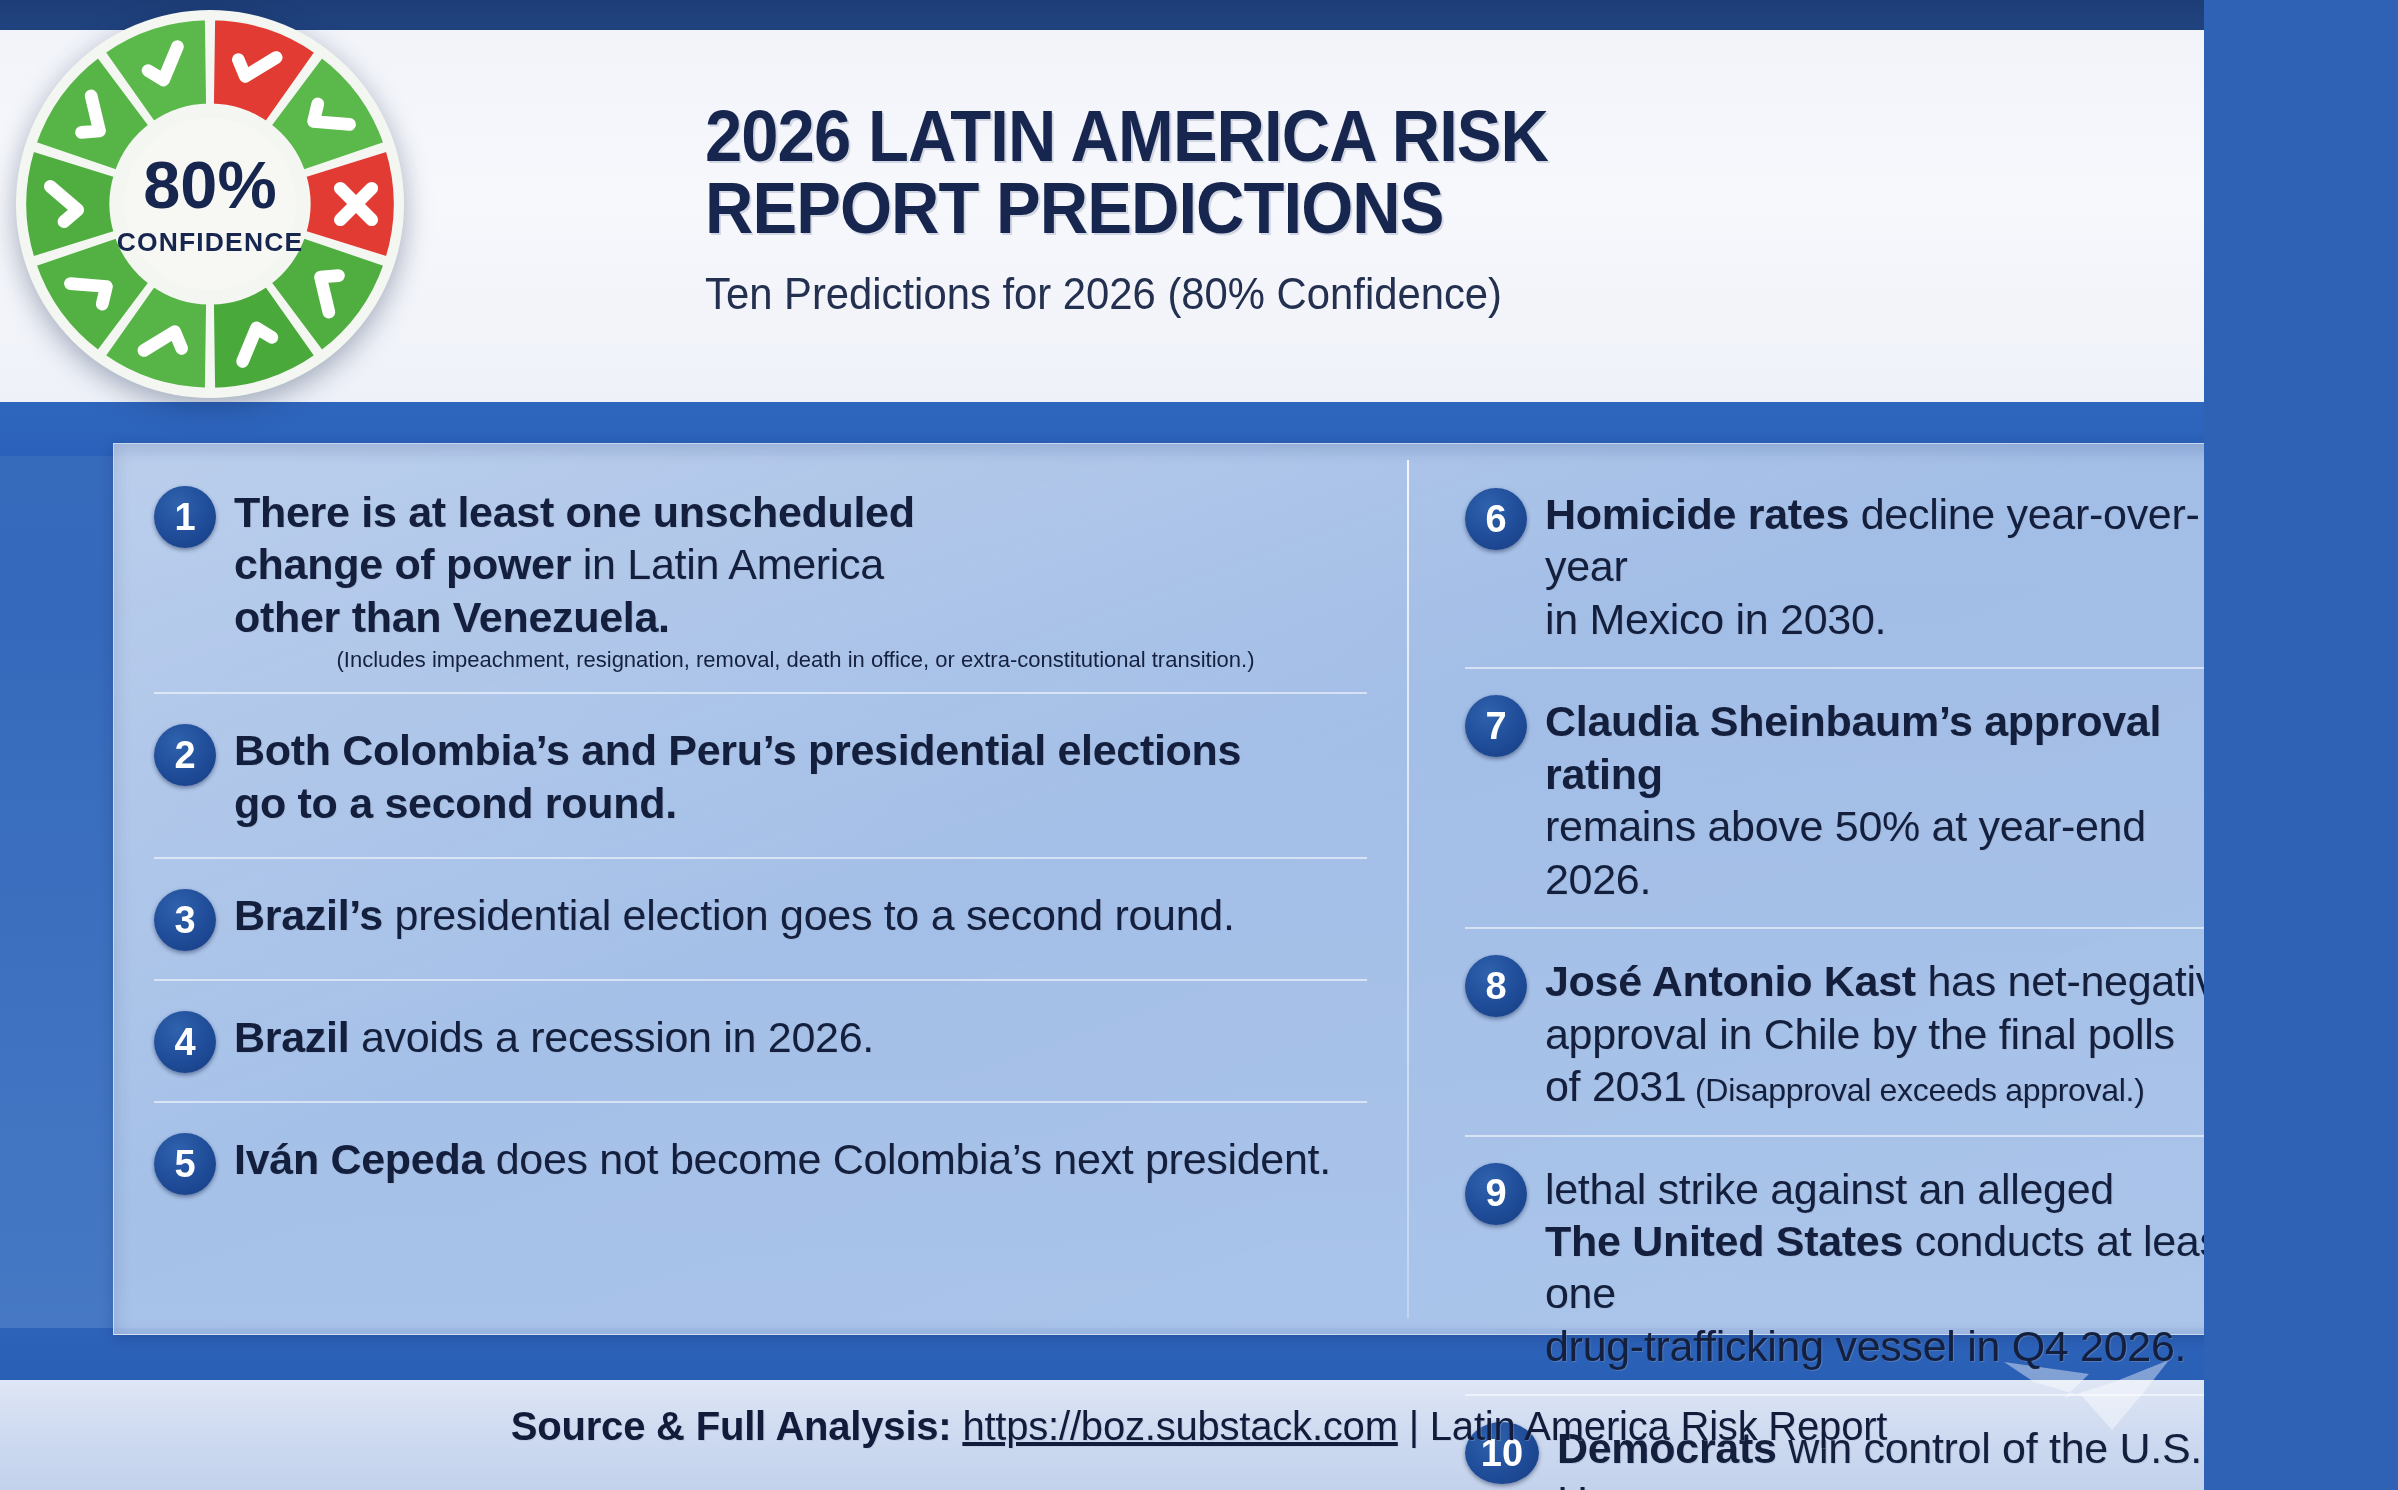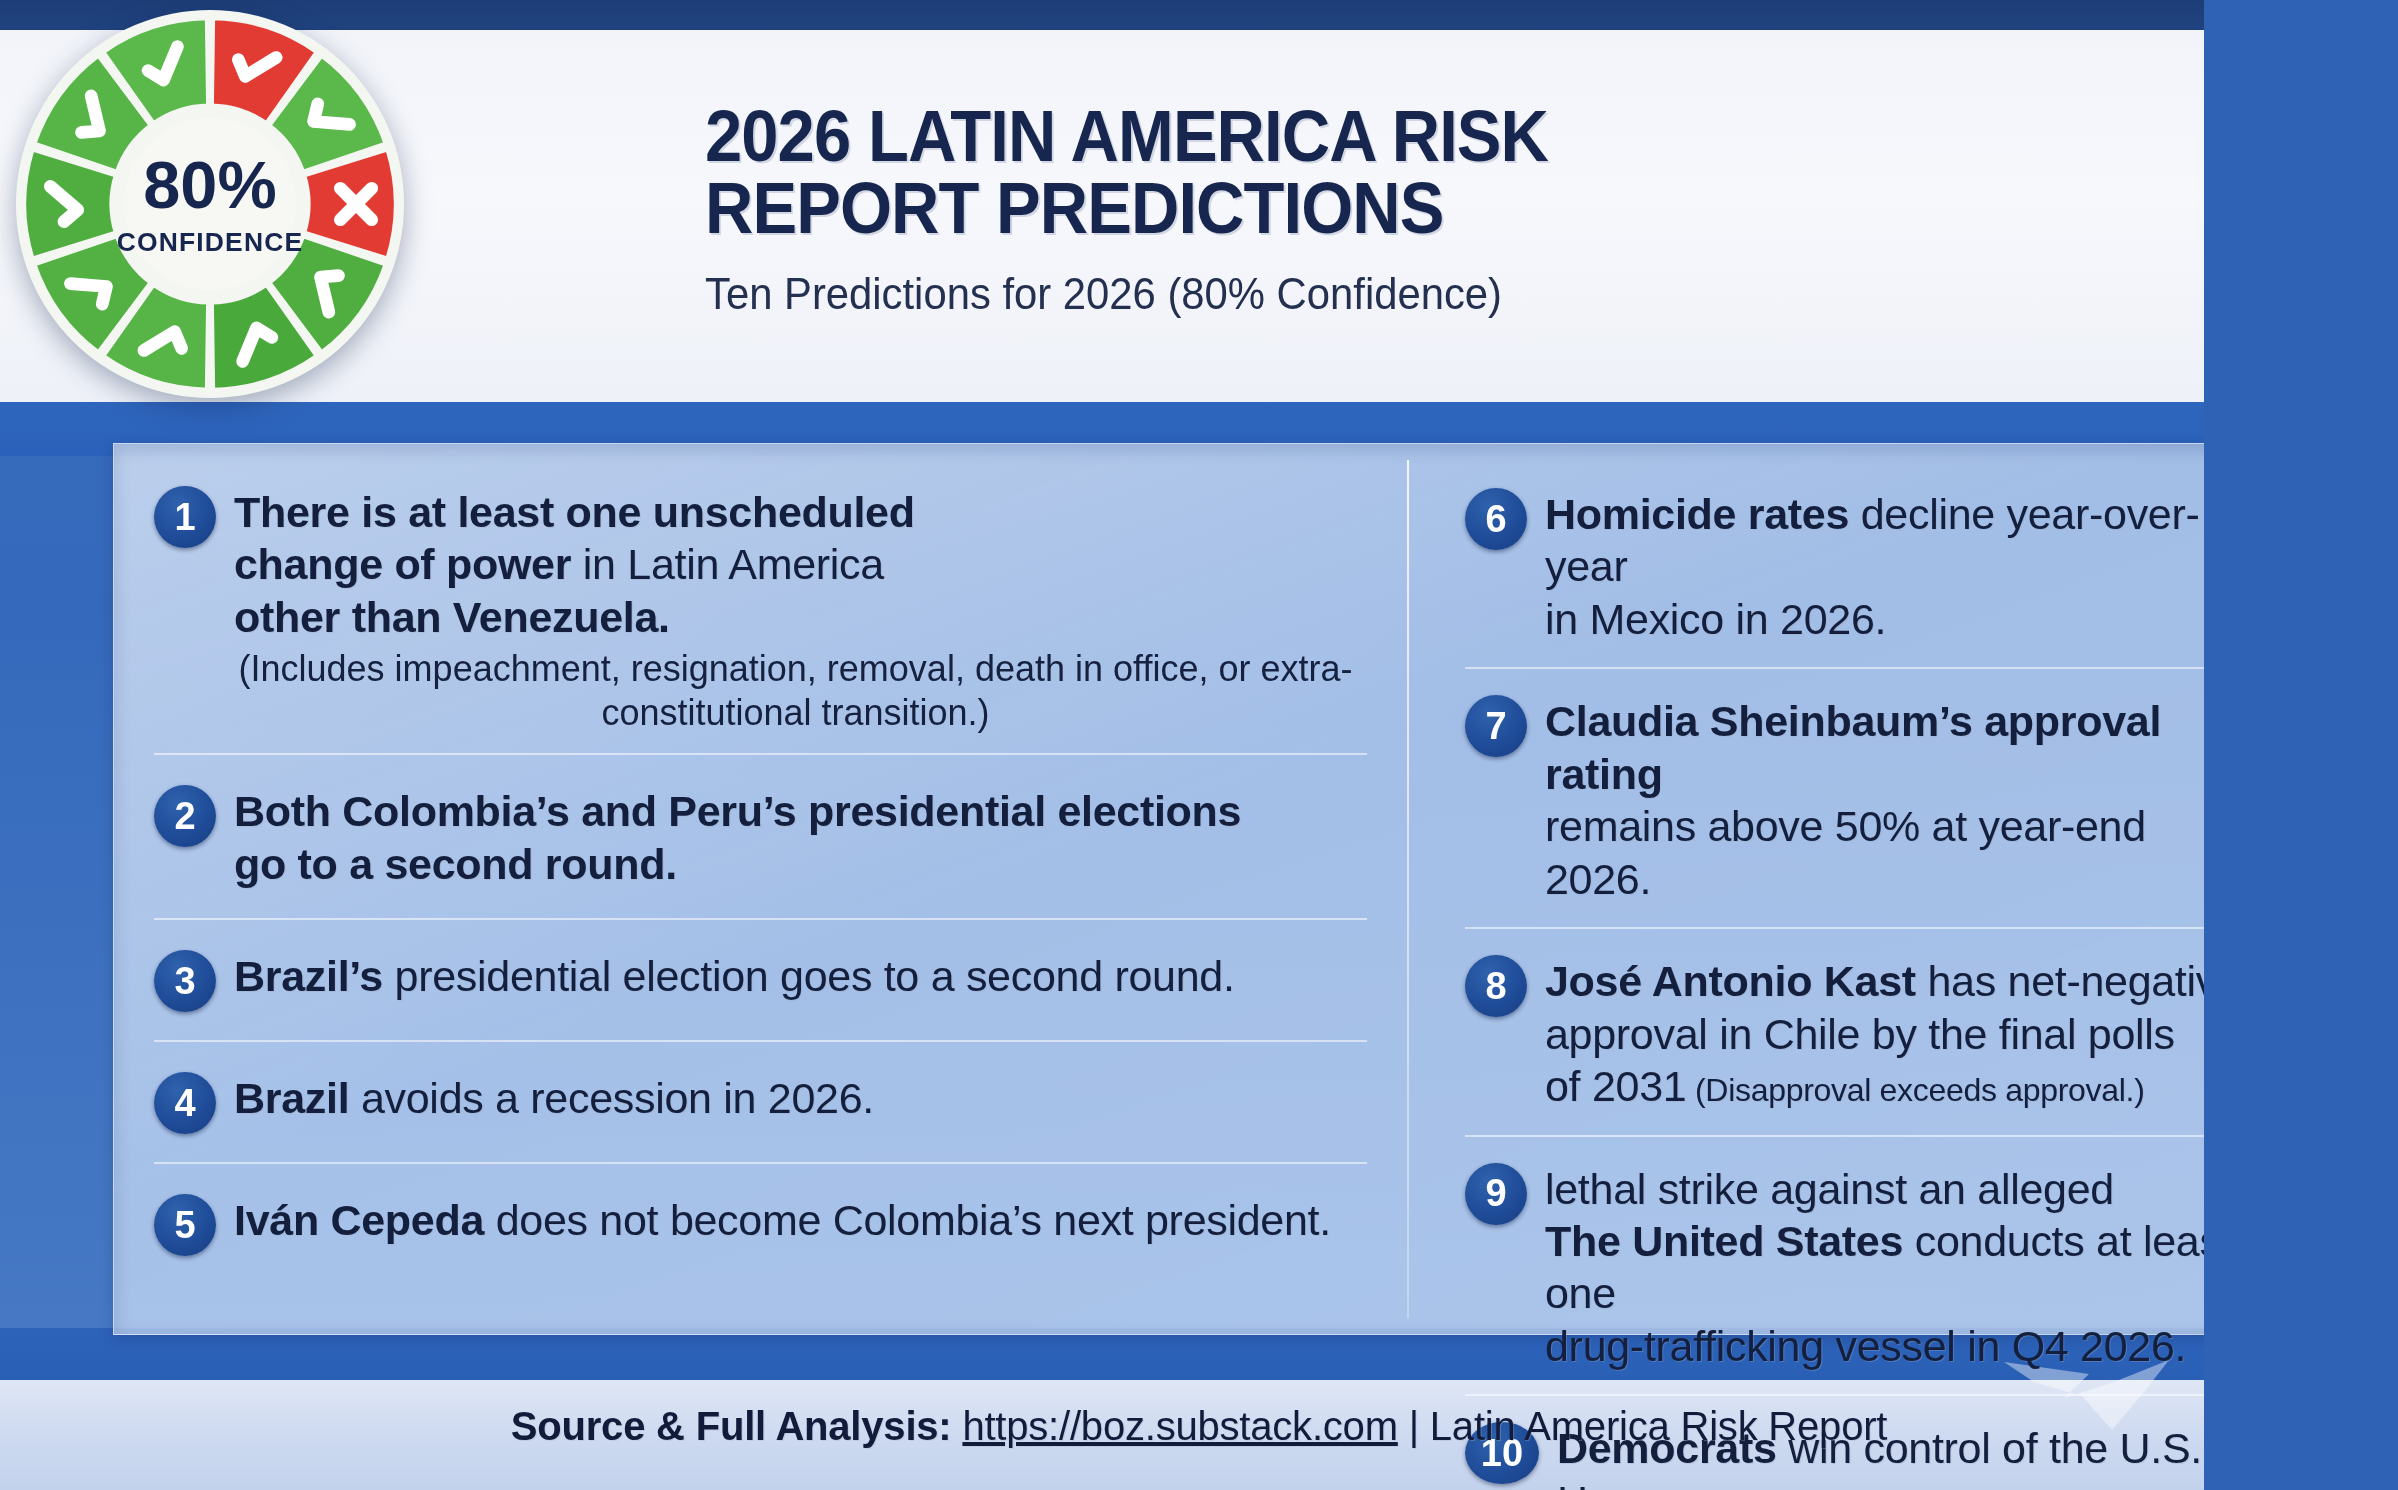--- a/index.html
+++ b/index.html
@@ -61,21 +61,21 @@
     display:flex;align-items:center;justify-content:center;
     box-shadow:0 2px 4px rgba(10,25,60,.45);
     margin-right:18px;
   }
   .badge.wide{width:74px;border-radius:37px/31px;}
   .txt{flex:1 1 auto;color:#131f3d;}
   .line{font-size:43px;line-height:1.22;letter-spacing:-.3px;
     text-shadow:1px 1px 0 rgba(150,165,195,.35);}
   .line b{font-weight:700;}
   .sm{font-size:32px;}
-  .note{font-size:36px;line-height:1.22;text-align:center;color:#15213f;
+  .note{font-size:22px;line-height:1.22;text-align:center;color:#15213f;
     margin-top:4px;padding-right:10px;}
 
   
   .i1{padding:24px 0 18px 0;}
   .i2{padding:30px 0 28px 0;}
   .i3{padding:30px 0 28px 0;}
   .i4{padding:30px 0 28px 0;}
   .i5{padding:30px 0 34px 0;}
   .r6{padding:26px 0 22px 0;}
   .r7{padding:26px 0 22px 0;}
@@ -152,21 +152,21 @@
             <div class="txt">
               <div class="line"><b>Iván Cepeda</b><span> does not become Colombia’s next president.</span></div>
             </div>
           </div>
         </div>
       <div class="col col-right" id="col-right">
           <div class="item r6">
             <div class="badge">6</div>
             <div class="txt">
               <div class="line"><b>Homicide rates</b><span> decline year-over-year</span></div>
-              <div class="line"><span>in Mexico in 2026.</span></div>
+              <div class="line"><span>in Mexico in 2030.</span></div>
             </div>
           </div>
           <div class="item r7">
             <div class="badge">7</div>
             <div class="txt">
               <div class="line"><b>Claudia Sheinbaum’s approval rating</b></div>
               <div class="line"><span>remains above 50% at year-end 2026.</span></div>
             </div>
           </div>
           <div class="item r8">

